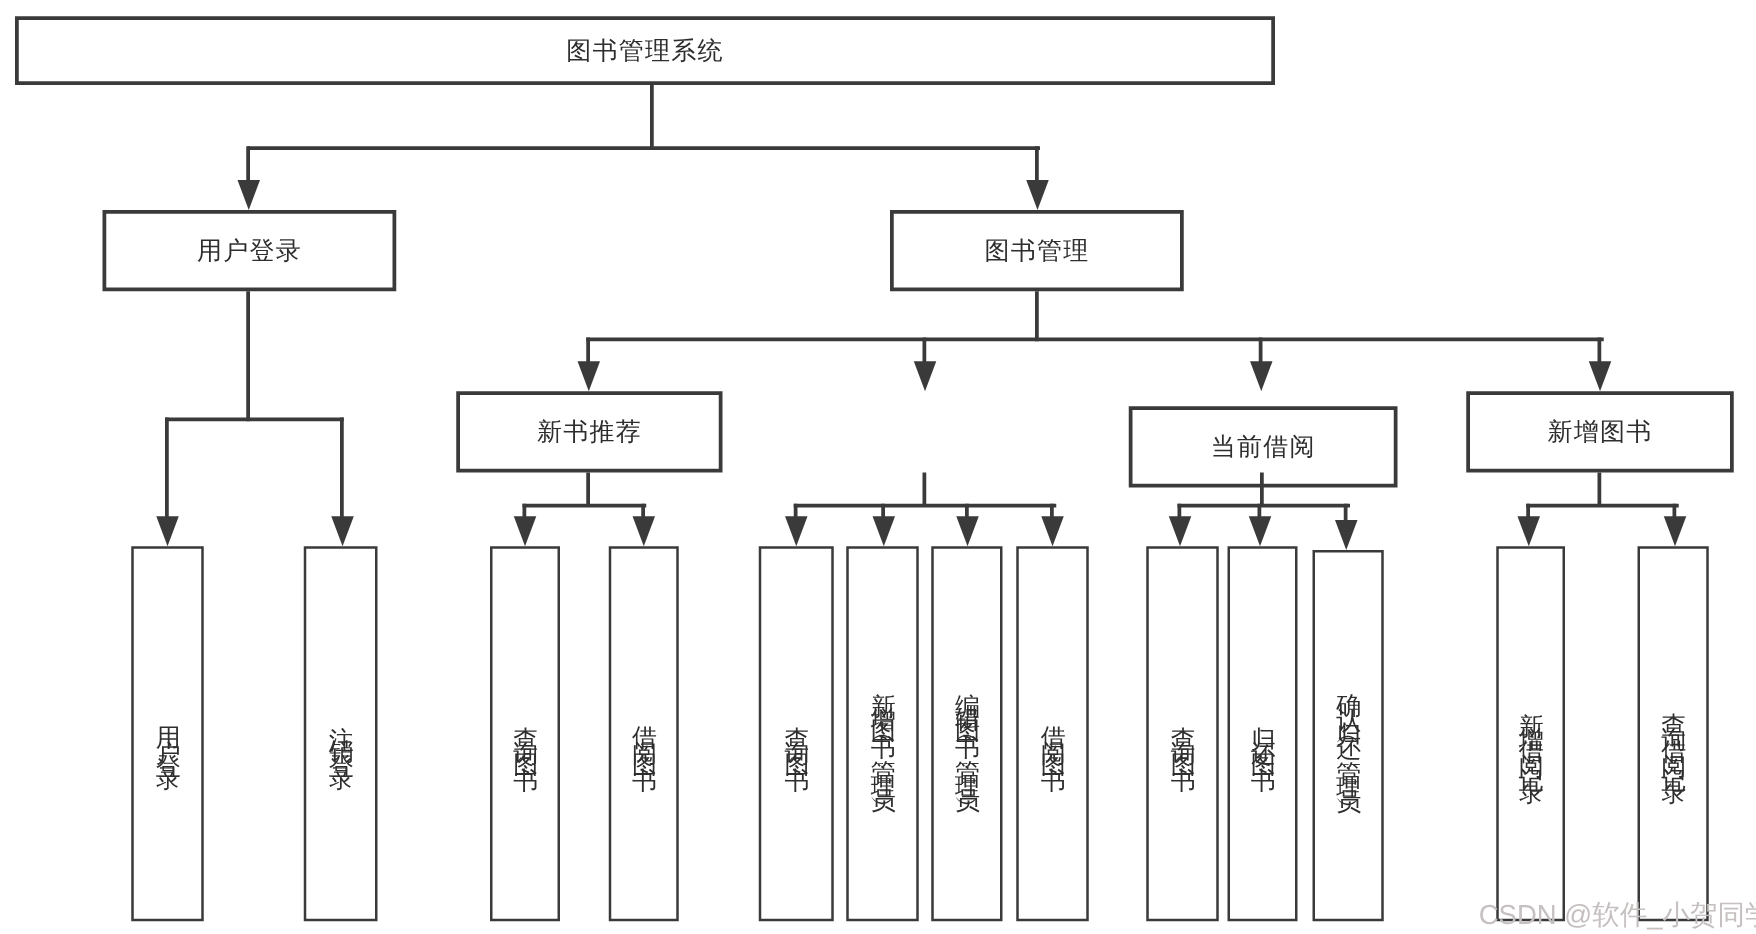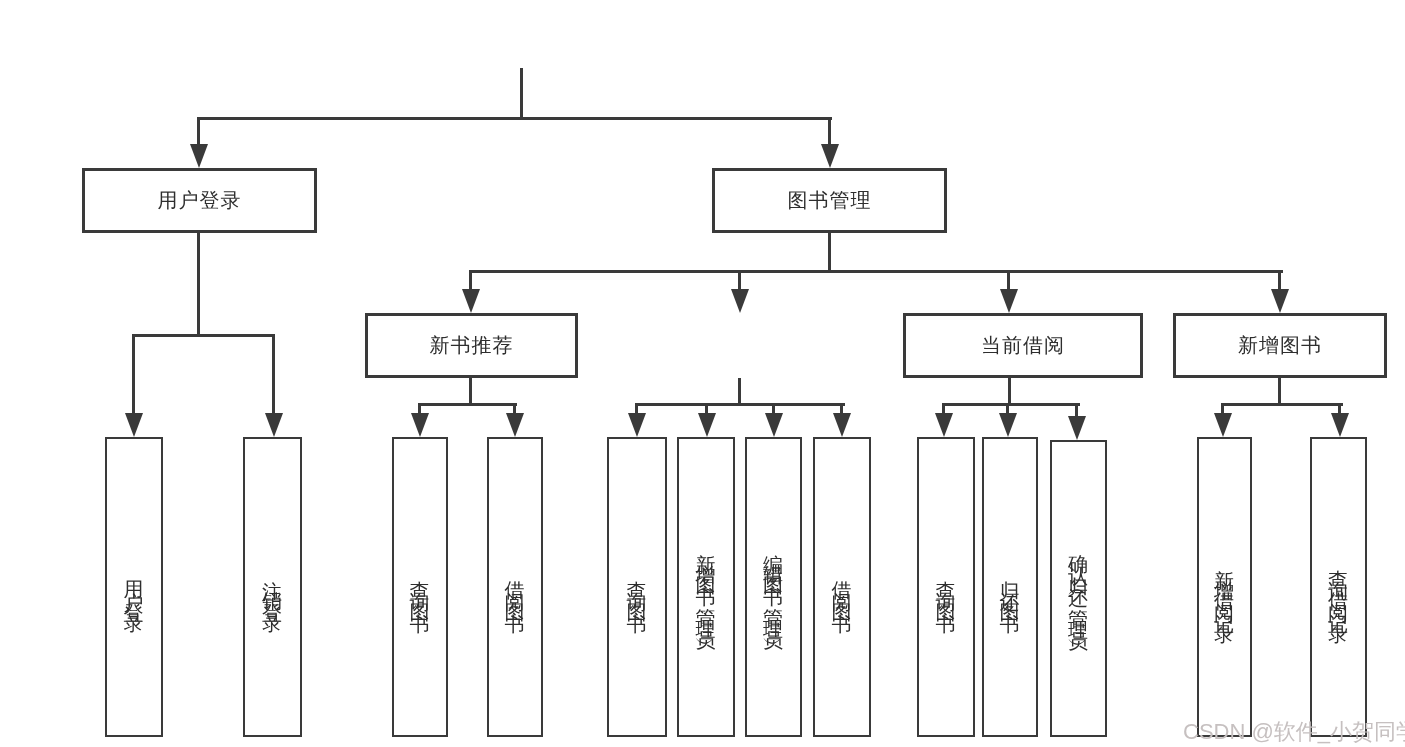--- a/index.html
+++ b/index.html
@@ -54,35 +54,38 @@
     color:#c6c0c0;
     white-space:nowrap;
     z-index:5;
   }
 </style>
 </head>
 <body>
 
 <div id="canvas">
 
+  <div class="hbox" style="left:12px;top:13px;width:1008px;height:55px;">
+    <span>图书管理系统</span>
+  </div>
 
   <div class="hbox" style="left:82px;top:168px;width:235px;height:65px;">
     <span>用户登录</span>
   </div>
 
   <div class="hbox" style="left:712px;top:168px;width:235px;height:65px;">
     <span>图书管理</span>
   </div>
 
   <div class="hbox" style="left:365px;top:313px;width:213px;height:65px;">
     <span>新书推荐</span>
   </div>
 
 
-  <div class="hbox" style="left:903px;top:313px;width:240px;height:65px;">
+  <div class="hbox" style="left:903px;top:325px;width:215px;height:65px;">
     <span>当前借阅</span>
   </div>
 
   <div class="hbox" style="left:1173px;top:313px;width:214px;height:65px;">
     <span>新增图书</span>
   </div>
 
   <div class="leaf" style="left:105px;width:58px;">
     <span class="vtext">用户登录</span>
   </div>

